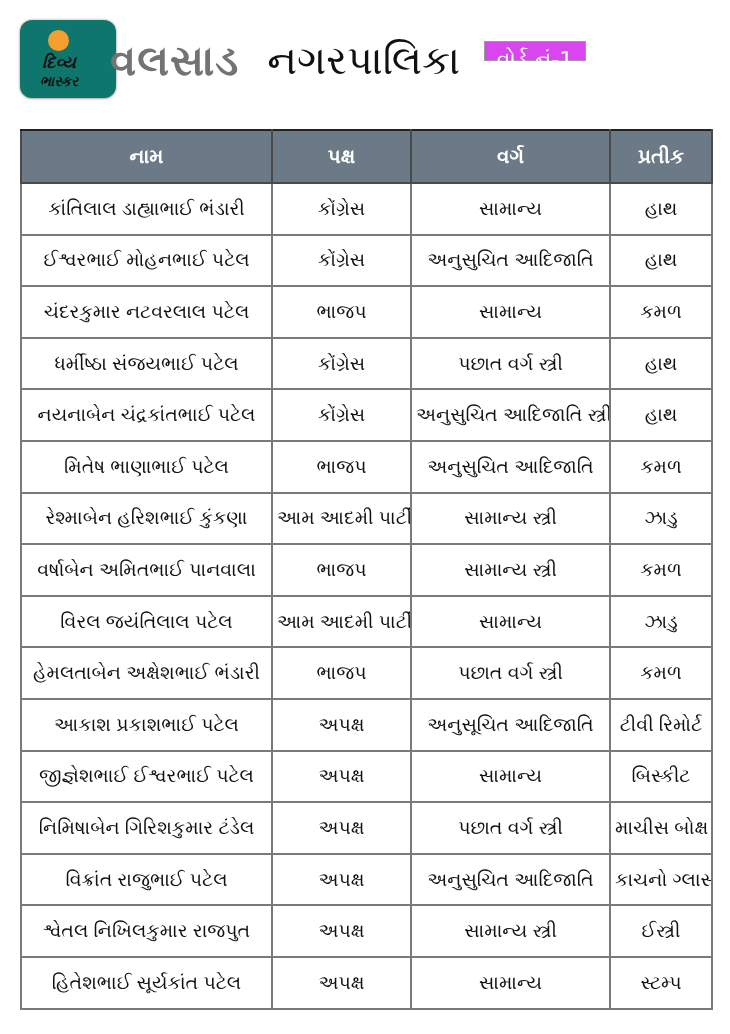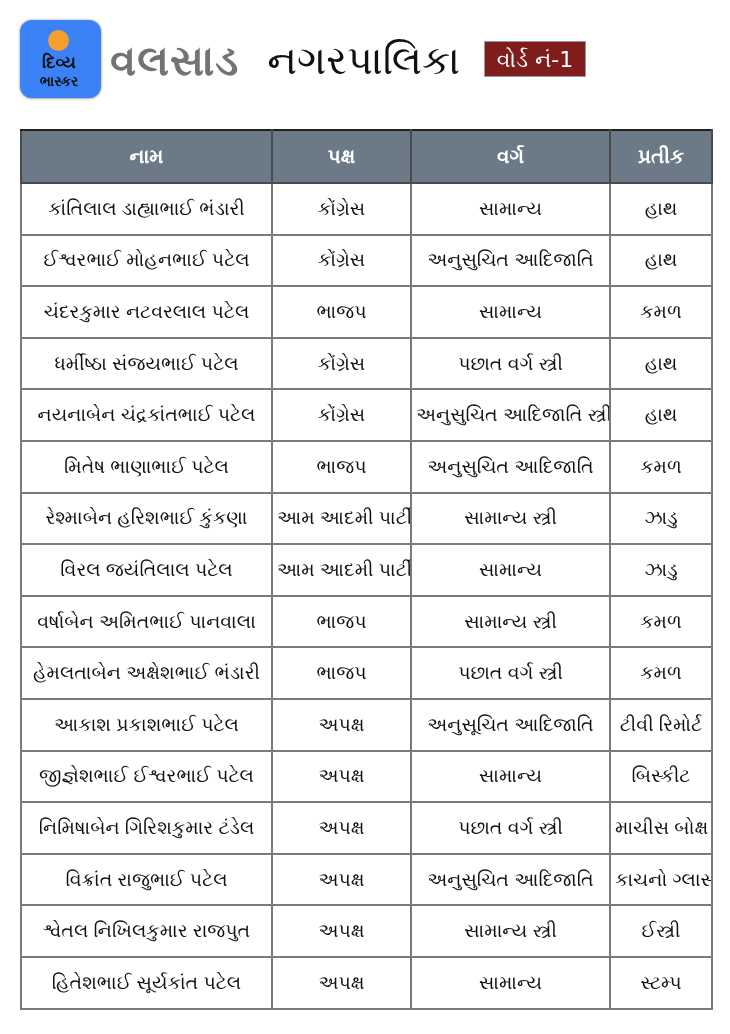--- a/index.html
+++ b/index.html
@@ -19,25 +19,26 @@
       position: absolute;
       left: 0;
       top: 0;
       width: 730px;
       height: 110px;
     }
     .logo {
       position: absolute;
       left: 20px;
       top: 20px;
-      width: 81px;
+      width: 96px;
       height: 78px;
-      background: #3b82f6;
+      background: #0f766e;
       border-radius: 12px;
       box-shadow: 0 0 3px rgba(0,0,0,0.35), 0 1px 2px rgba(0,0,0,0.2);
+      font-style: italic;
     }
     .logo-sun {
       position: absolute;
       left: 28px;
       top: 10px;
       width: 21px;
       height: 21px;
       border-radius: 50%;
       background: #f5a02e;
     }
@@ -82,22 +83,22 @@
       font-weight: normal;
       font-size: 40px;
       margin-left: 28px;
       color: #111;
     }
     .ward-badge {
       position: absolute;
       left: 484px;
       top: 41px;
       width: 102px;
-      height: 36px;
-      background: #7f1d1d;
+      height: 20px;
+      background: #d946ef;
       color: #fff;
       font-size: 22px;
       line-height: 36px;
       text-align: center;
       box-sizing: border-box;
       border: 1px solid #9a9a9a;
     }
     table.candidates {
       position: absolute;
       left: 20px;
@@ -205,30 +206,30 @@
         <td>અનુસુચિત આદિજાતિ</td>
         <td>કમળ</td>
       </tr>
       <tr class="row">
         <td>રેશ્માબેન હરિશભાઈ કુંકણા</td>
         <td>આમ આદમી પાર્ટી</td>
         <td>સામાન્ય સ્ત્રી</td>
         <td>ઝાડુ</td>
       </tr>
       <tr class="row">
+        <td>વર્ષાબેન અમિતભાઈ પાનવાલા</td>
+        <td>ભાજપ</td>
+        <td>સામાન્ય સ્ત્રી</td>
+        <td>કમળ</td>
+      </tr>
+      <tr class="row">
         <td>વિરલ જયંતિલાલ પટેલ</td>
         <td>આમ આદમી પાર્ટી</td>
         <td>સામાન્ય</td>
         <td>ઝાડુ</td>
-      </tr>
-      <tr class="row">
-        <td>વર્ષાબેન અમિતભાઈ પાનવાલા</td>
-        <td>ભાજપ</td>
-        <td>સામાન્ય સ્ત્રી</td>
-        <td>કમળ</td>
       </tr>
       <tr class="row">
         <td>હેમલતાબેન અક્ષેશભાઈ ભંડારી</td>
         <td>ભાજપ</td>
         <td>પછાત વર્ગ સ્ત્રી</td>
         <td>કમળ</td>
       </tr>
       <tr class="row">
         <td>આકાશ પ્રકાશભાઈ પટેલ</td>
         <td>અપક્ષ</td>

